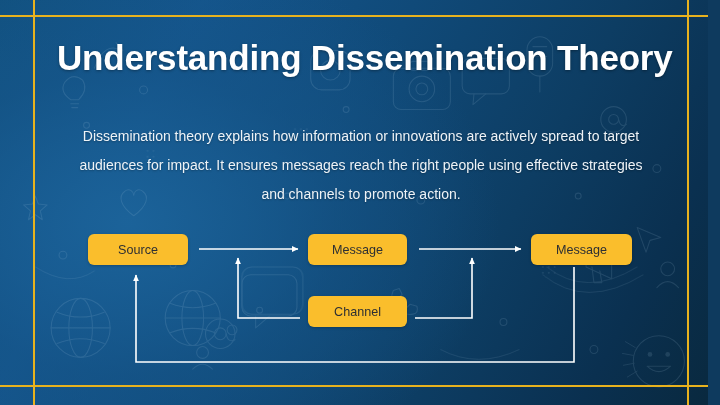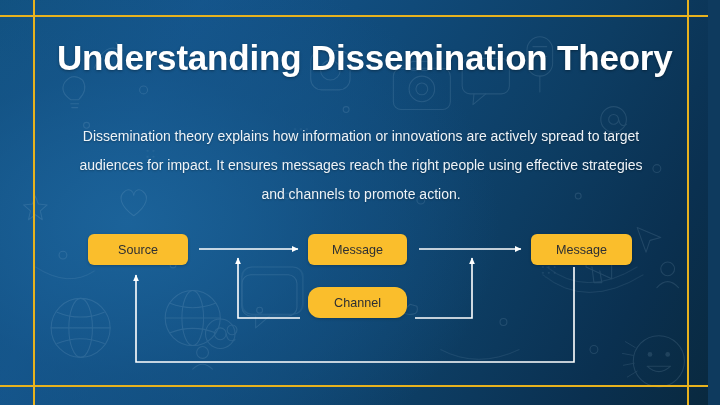--- a/index.html
+++ b/index.html
@@ -95,21 +95,21 @@
     color: #2d2f33;
     border-radius: 6px;
     font-size: 12.6px;
     font-weight: normal;
     box-shadow: 0 1px 3px rgba(0,0,0,0.22);
     box-sizing: border-box;
   }
   .node-source   { left: 88px;  top: 234px; width: 100px; height: 31px; }
   .node-message  { left: 308px; top: 234px; width: 99px;  height: 31px; }
   .node-audience { left: 531px; top: 234px; width: 101px; height: 31px; }
-  .node-channel  { left: 308px; top: 287px; width: 99px;  height: 31px; border-radius: 12px; }
+  .node-channel  { left: 308px; top: 296px; width: 99px;  height: 31px; }
 </style>
 </head>
 <body>
 
 <div class="slide">
 
   <div class="doodles">
     <svg viewBox="0 0 720 405" fill="none" stroke="#bcd8ec" stroke-width="1.1" stroke-linecap="round" stroke-linejoin="round">
 
       <g transform="translate(52,300)">

